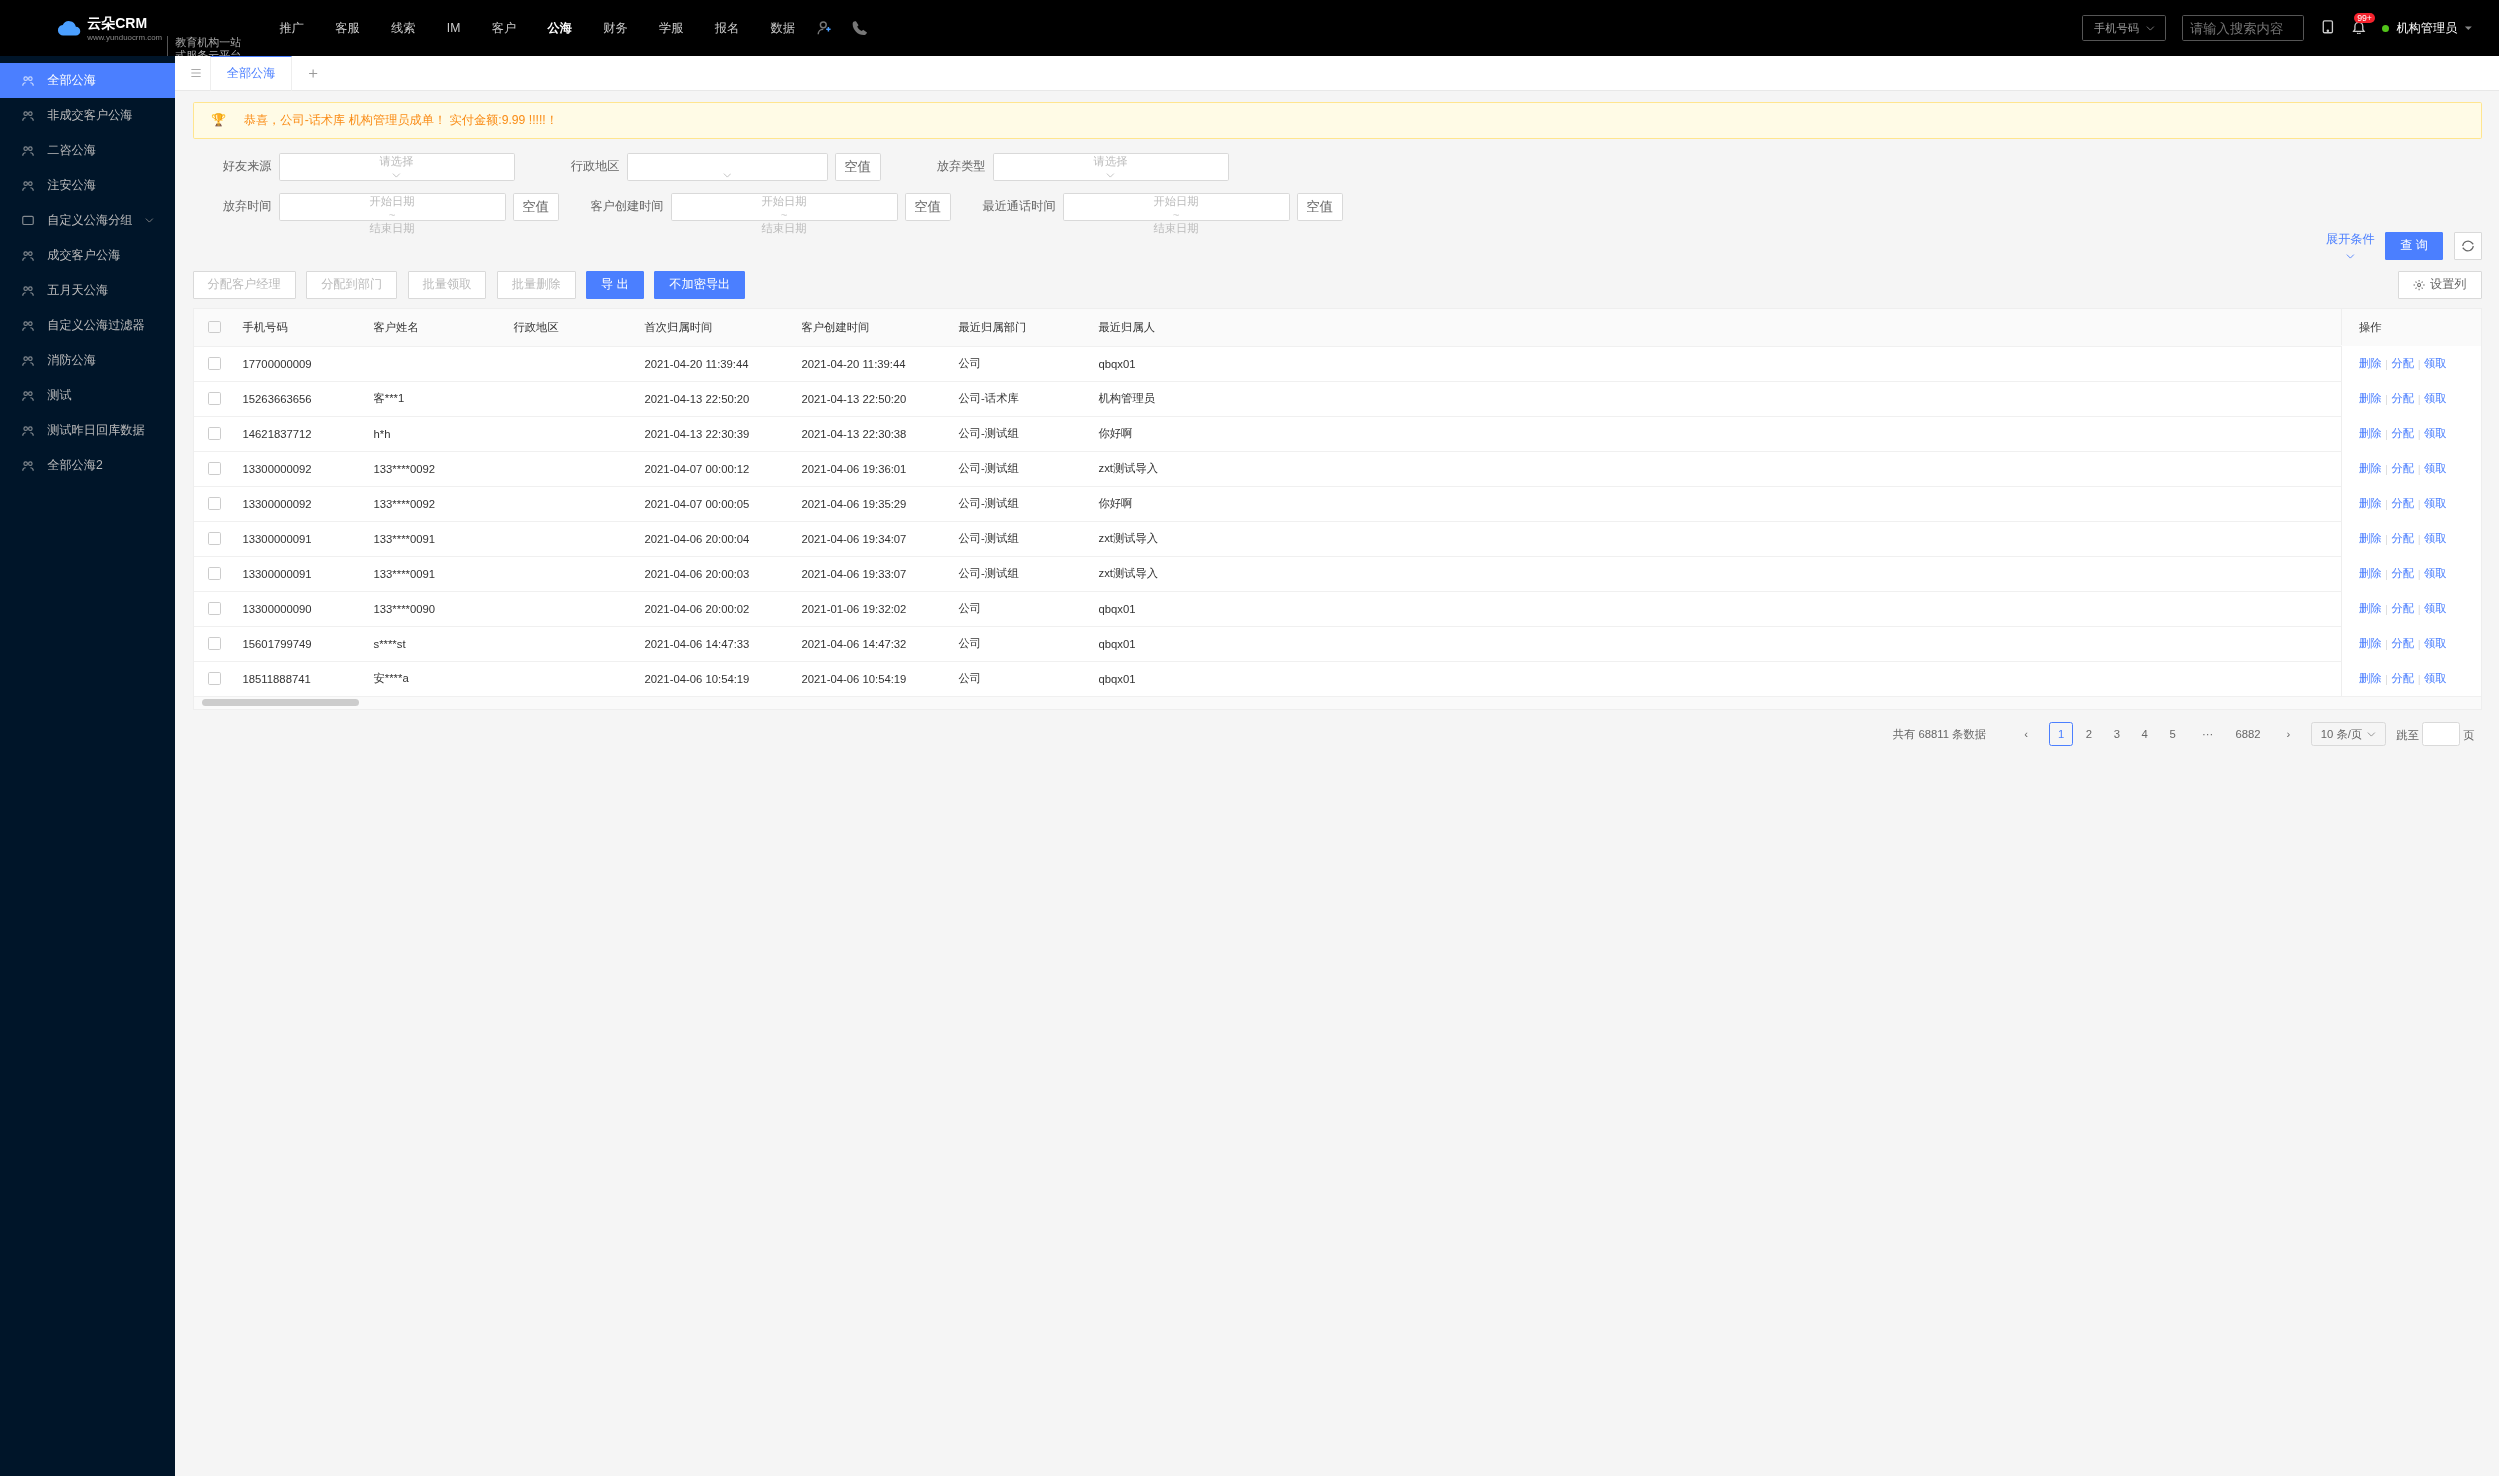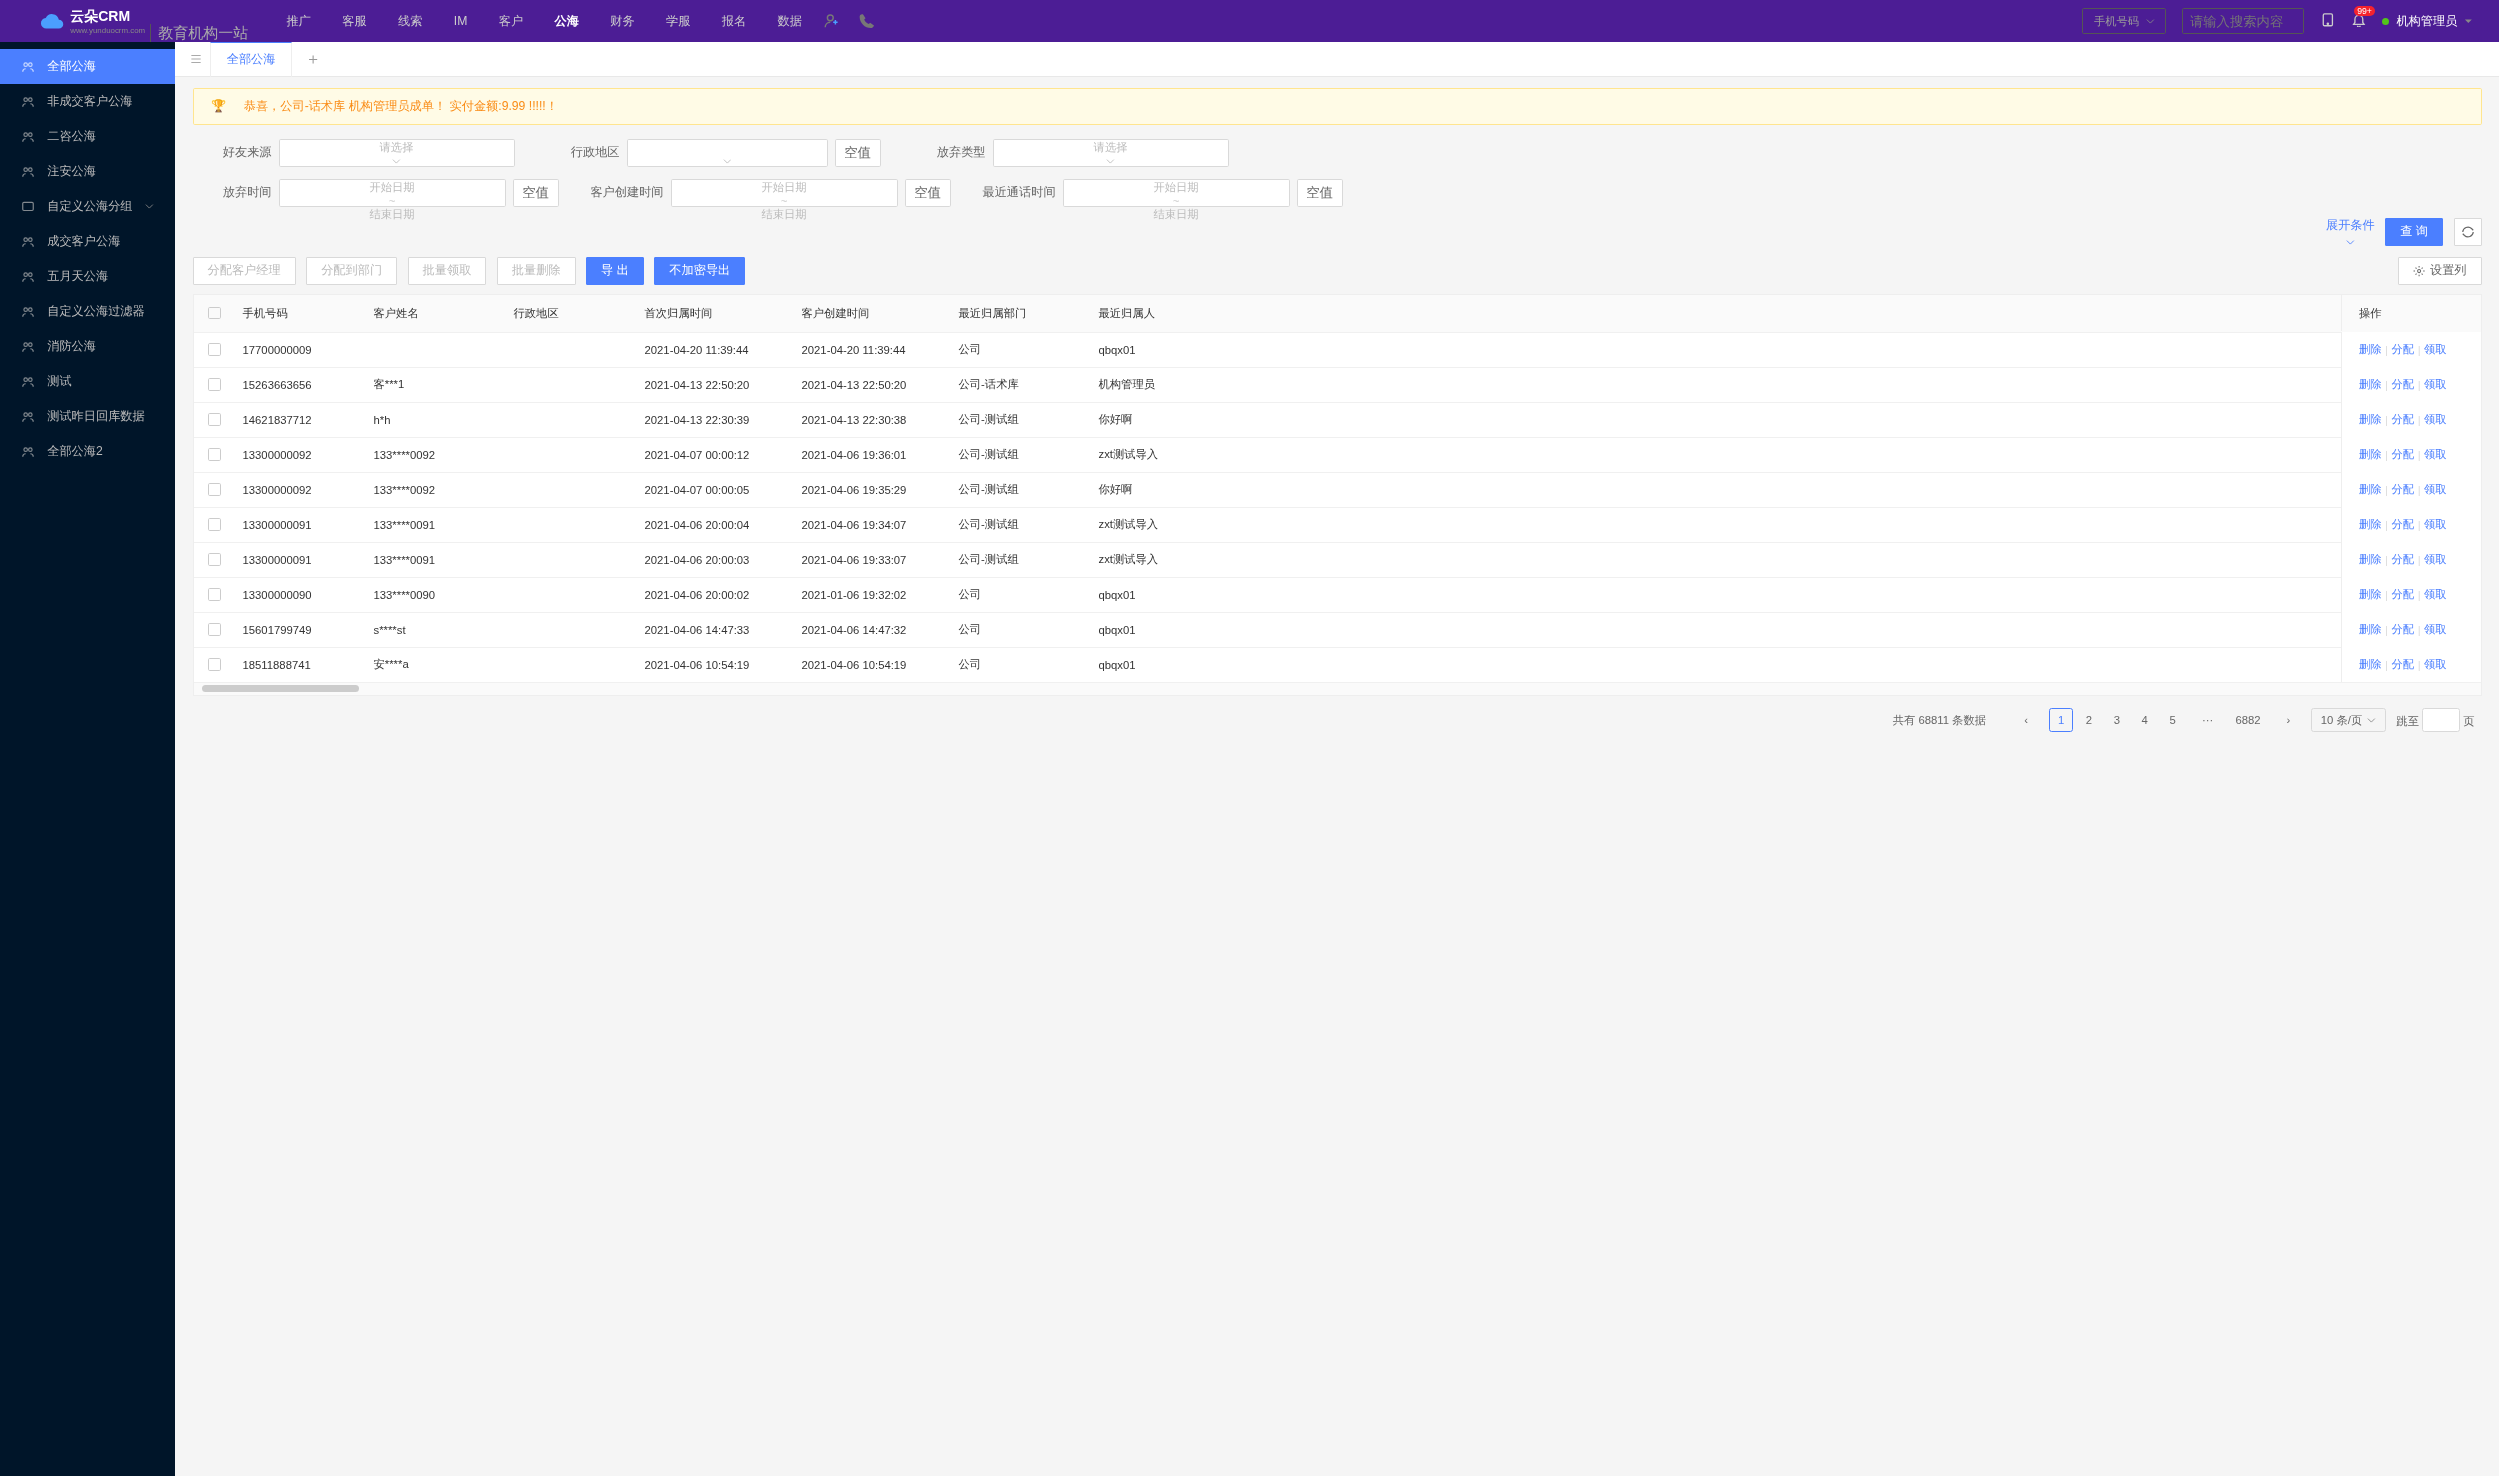--- a/index.html
+++ b/index.html
@@ -1,24 +1,24 @@
 <!DOCTYPE html>
 <html style="font-size:14px"><head>
 <meta charset="utf-8">
 <style>
 * { box-sizing: border-box; margin: 0; padding: 0; }
 body { font-family: -apple-system, "PingFang SC", "Microsoft YaHei", sans-serif; font-size: 12.2px; color: #333; background: #f5f5f5; }
 .app { display: flex; flex-direction: column; height: 100vh; width: 100vw; }
 
 
-.header { height: 42px; background: #4c1d95; display: flex; align-items: center; color: #ccc; padding: 0 0 0 37px; }
+.header { height: 56px; background: #000000; display: flex; align-items: center; color: #ccc; padding: 0 0 0 54px; }
 .logo { display: flex; align-items: center; gap: 5.2px; margin-right: 26px; }
 .logo-icon { width: 28px; height: 21px; }
 .logo-text { font-size: 14px; font-weight: bold; color: #fff; }
-.logo-sub { font-size: 15px; color: #aaa; border-left: 0.9px solid #555; padding-left: 7px; line-height: 1.2; margin-top: 42px; }
+.logo-sub { font-size: 11px; color: #aaa; border-left: 0.9px solid #555; padding-left: 7px; line-height: 1.2; margin-top: 42px; }
 .nav { display: flex; gap: 7px; }
 .nav-item { padding: 0 12.2px; height: 42px; display: flex; align-items: center; cursor: pointer; color: #ccc; }
 .nav-item.active { color: #fff; font-weight: bold; }
 .nav-icon-btn { width: 35px; height: 42px; display: flex; align-items: center; justify-content: center; cursor: pointer; color: #888; }
 .header-right { margin-left: auto; display: flex; align-items: center; gap: 15.7px; padding-right: 26px; }
 .search-sel { border: 0.9px solid #555; height: 26px; padding: 0 10.5px; display: flex; align-items: center; gap: 7px; color: #999; font-size: 11.3px; border-radius: 1.7px; }
 .search-box { border: 0.9px solid #555; height: 26px; width: 122px; display: flex; align-items: center; padding: 0 7px; color: #666; font-size: 11.3px; border-radius: 1.7px; }
 .search-box input { flex: 1; background: transparent; border: none; outline: none; color: #ccc; }
 .header-icon { color: #ccc; cursor: pointer; position: relative; }
 .badge { position: absolute; top: -5.2px; right: -8.7px; background: #f5222d; color: #fff; font-size: 8.7px; border-radius: 7px; padding: 0 3.5px; }

